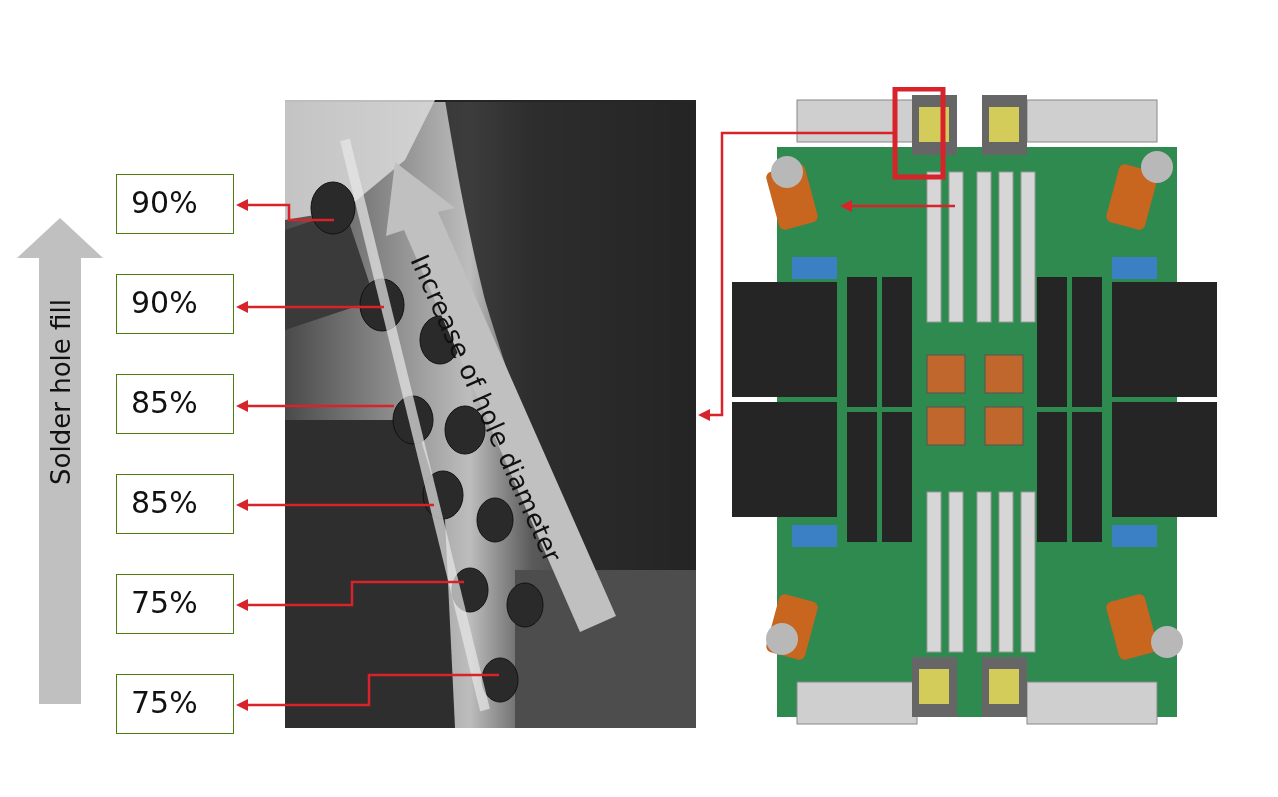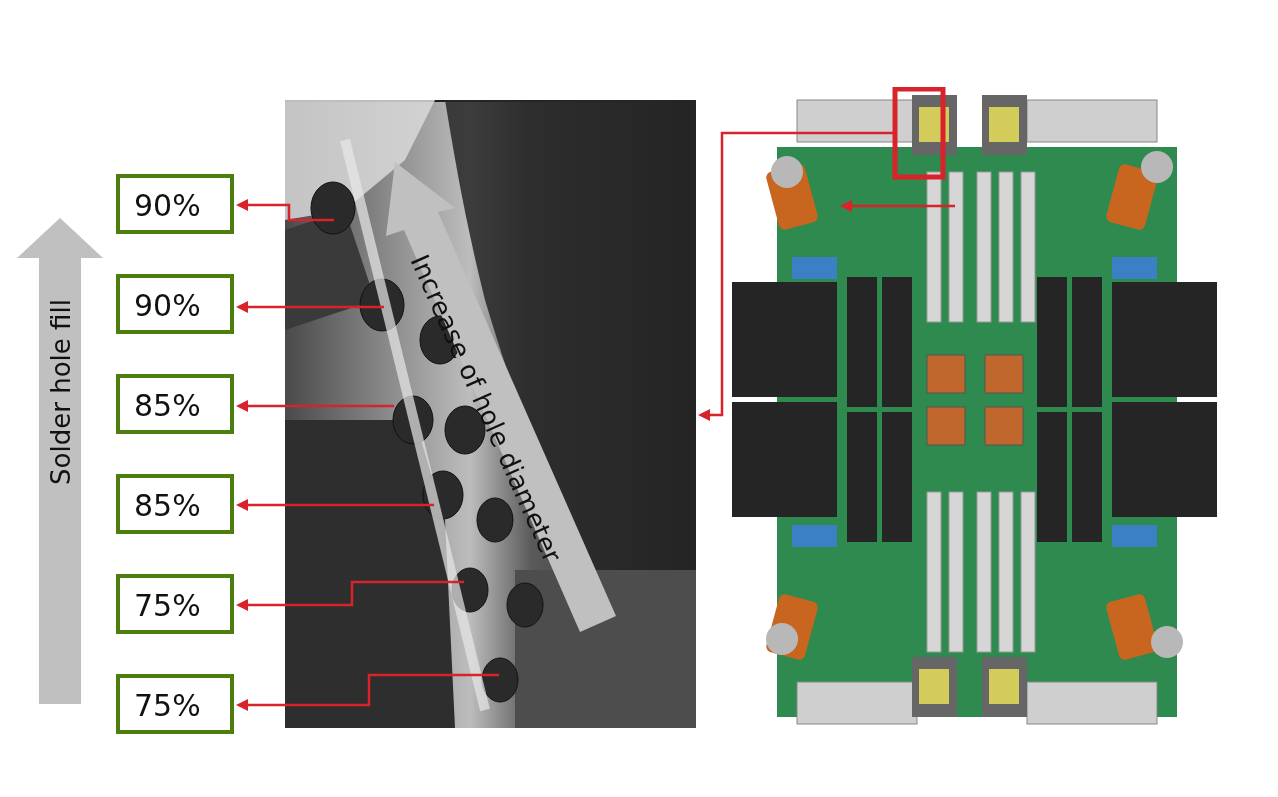--- a/index.html
+++ b/index.html
@@ -1,21 +1,21 @@
 <!DOCTYPE html>
 <html><head>
 <meta charset="utf-8">
 <style>
   html,body{margin:0;padding:0;background:#ffffff;}
   body{width:1278px;height:797px;position:relative;overflow:hidden;font-family:"DejaVu Sans","Liberation Sans",sans-serif;}
   .abs{position:absolute;}
   .big-arrow{position:absolute;left:17px;top:218px;width:86px;height:486px;}
   .axis-label{position:absolute;left:-100px;top:440px;width:330px;height:40px;transform:rotate(-90deg);transform-origin:center;
     text-align:center;font-size:26px;color:#111;line-height:40px;left:-104px;top:372px;}
-  .pct-box{position:absolute;left:116px;width:118px;height:60px;border:4px solid #4d7c0f;background:#fff;box-sizing:border-box;
+  .pct-box{position:absolute;left:116px;width:118px;height:60px;border:1px solid #4d7c0f;background:#fff;box-sizing:border-box;
     font-size:30px;color:#111;line-height:56px;padding-left:14px;}
   .xray{position:absolute;left:285px;top:100px;width:411px;height:628px;overflow:hidden;background:#3a3a3a;}
   .pcb{position:absolute;left:727px;top:87px;width:500px;height:640px;}
   .diag-label{position:absolute;font-size:26px;color:#111;white-space:nowrap;transform-origin:left top;}
   svg{display:block;}
 </style>
 </head>
 <body>
 
 <div class="big-arrow">

